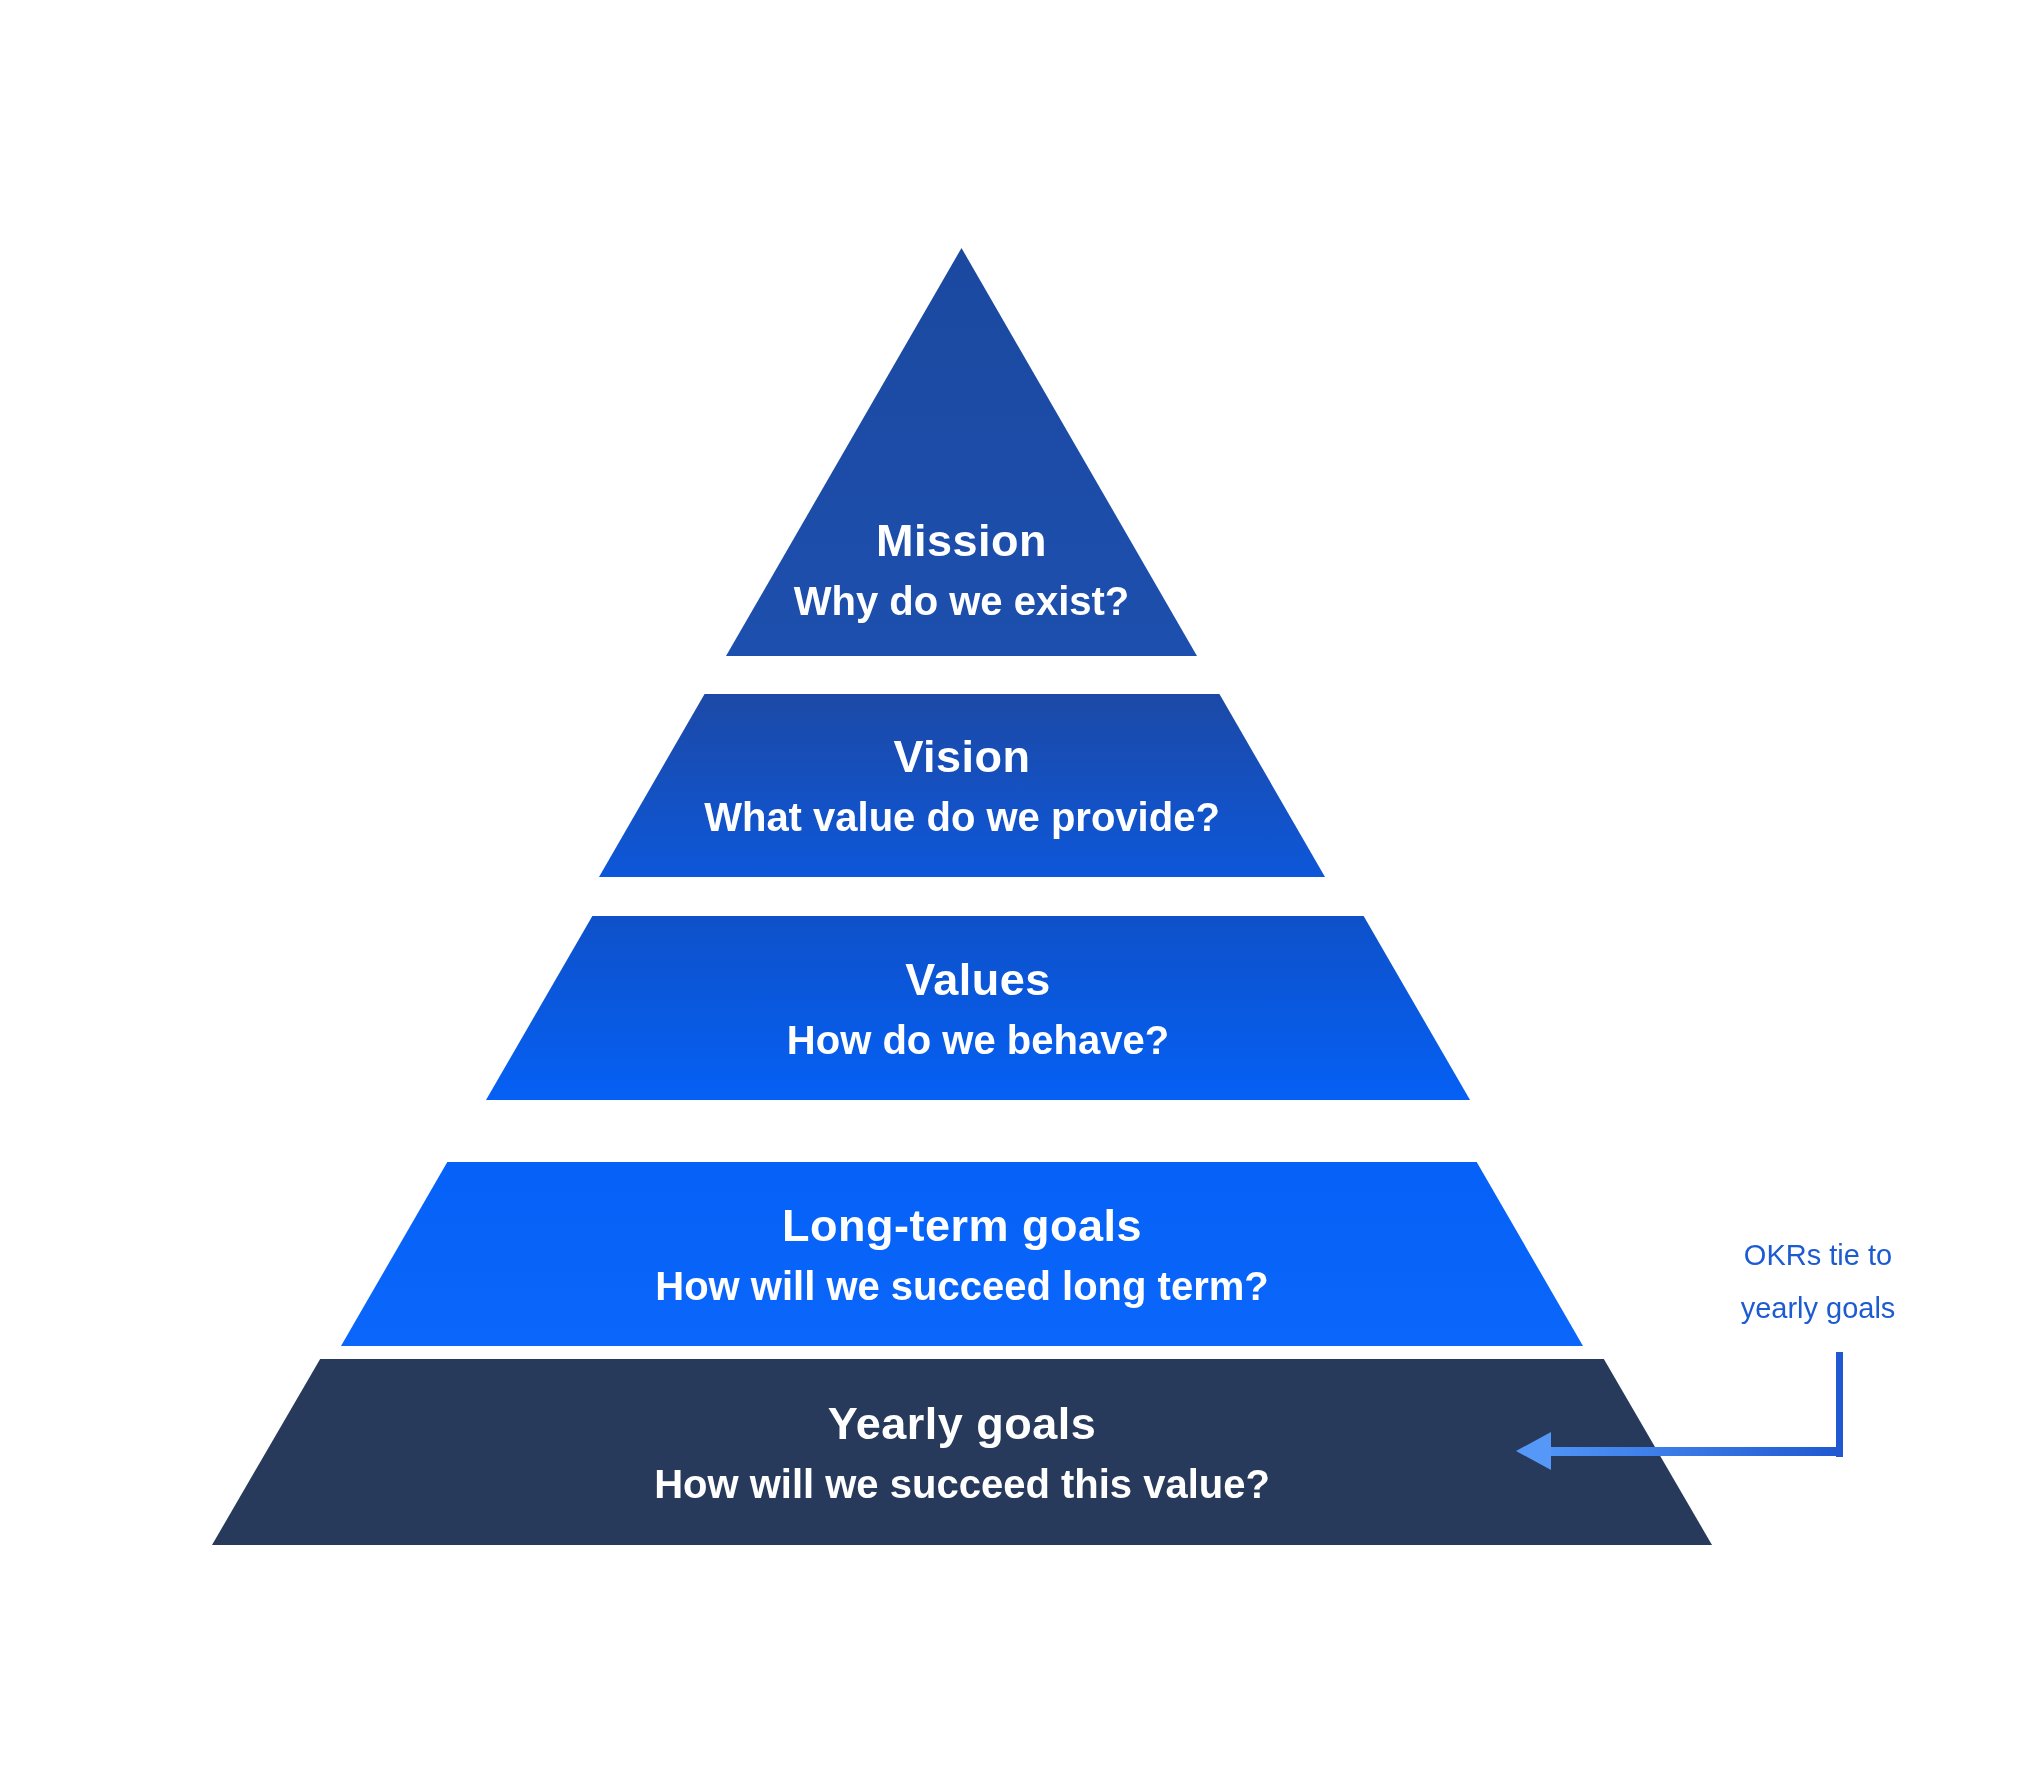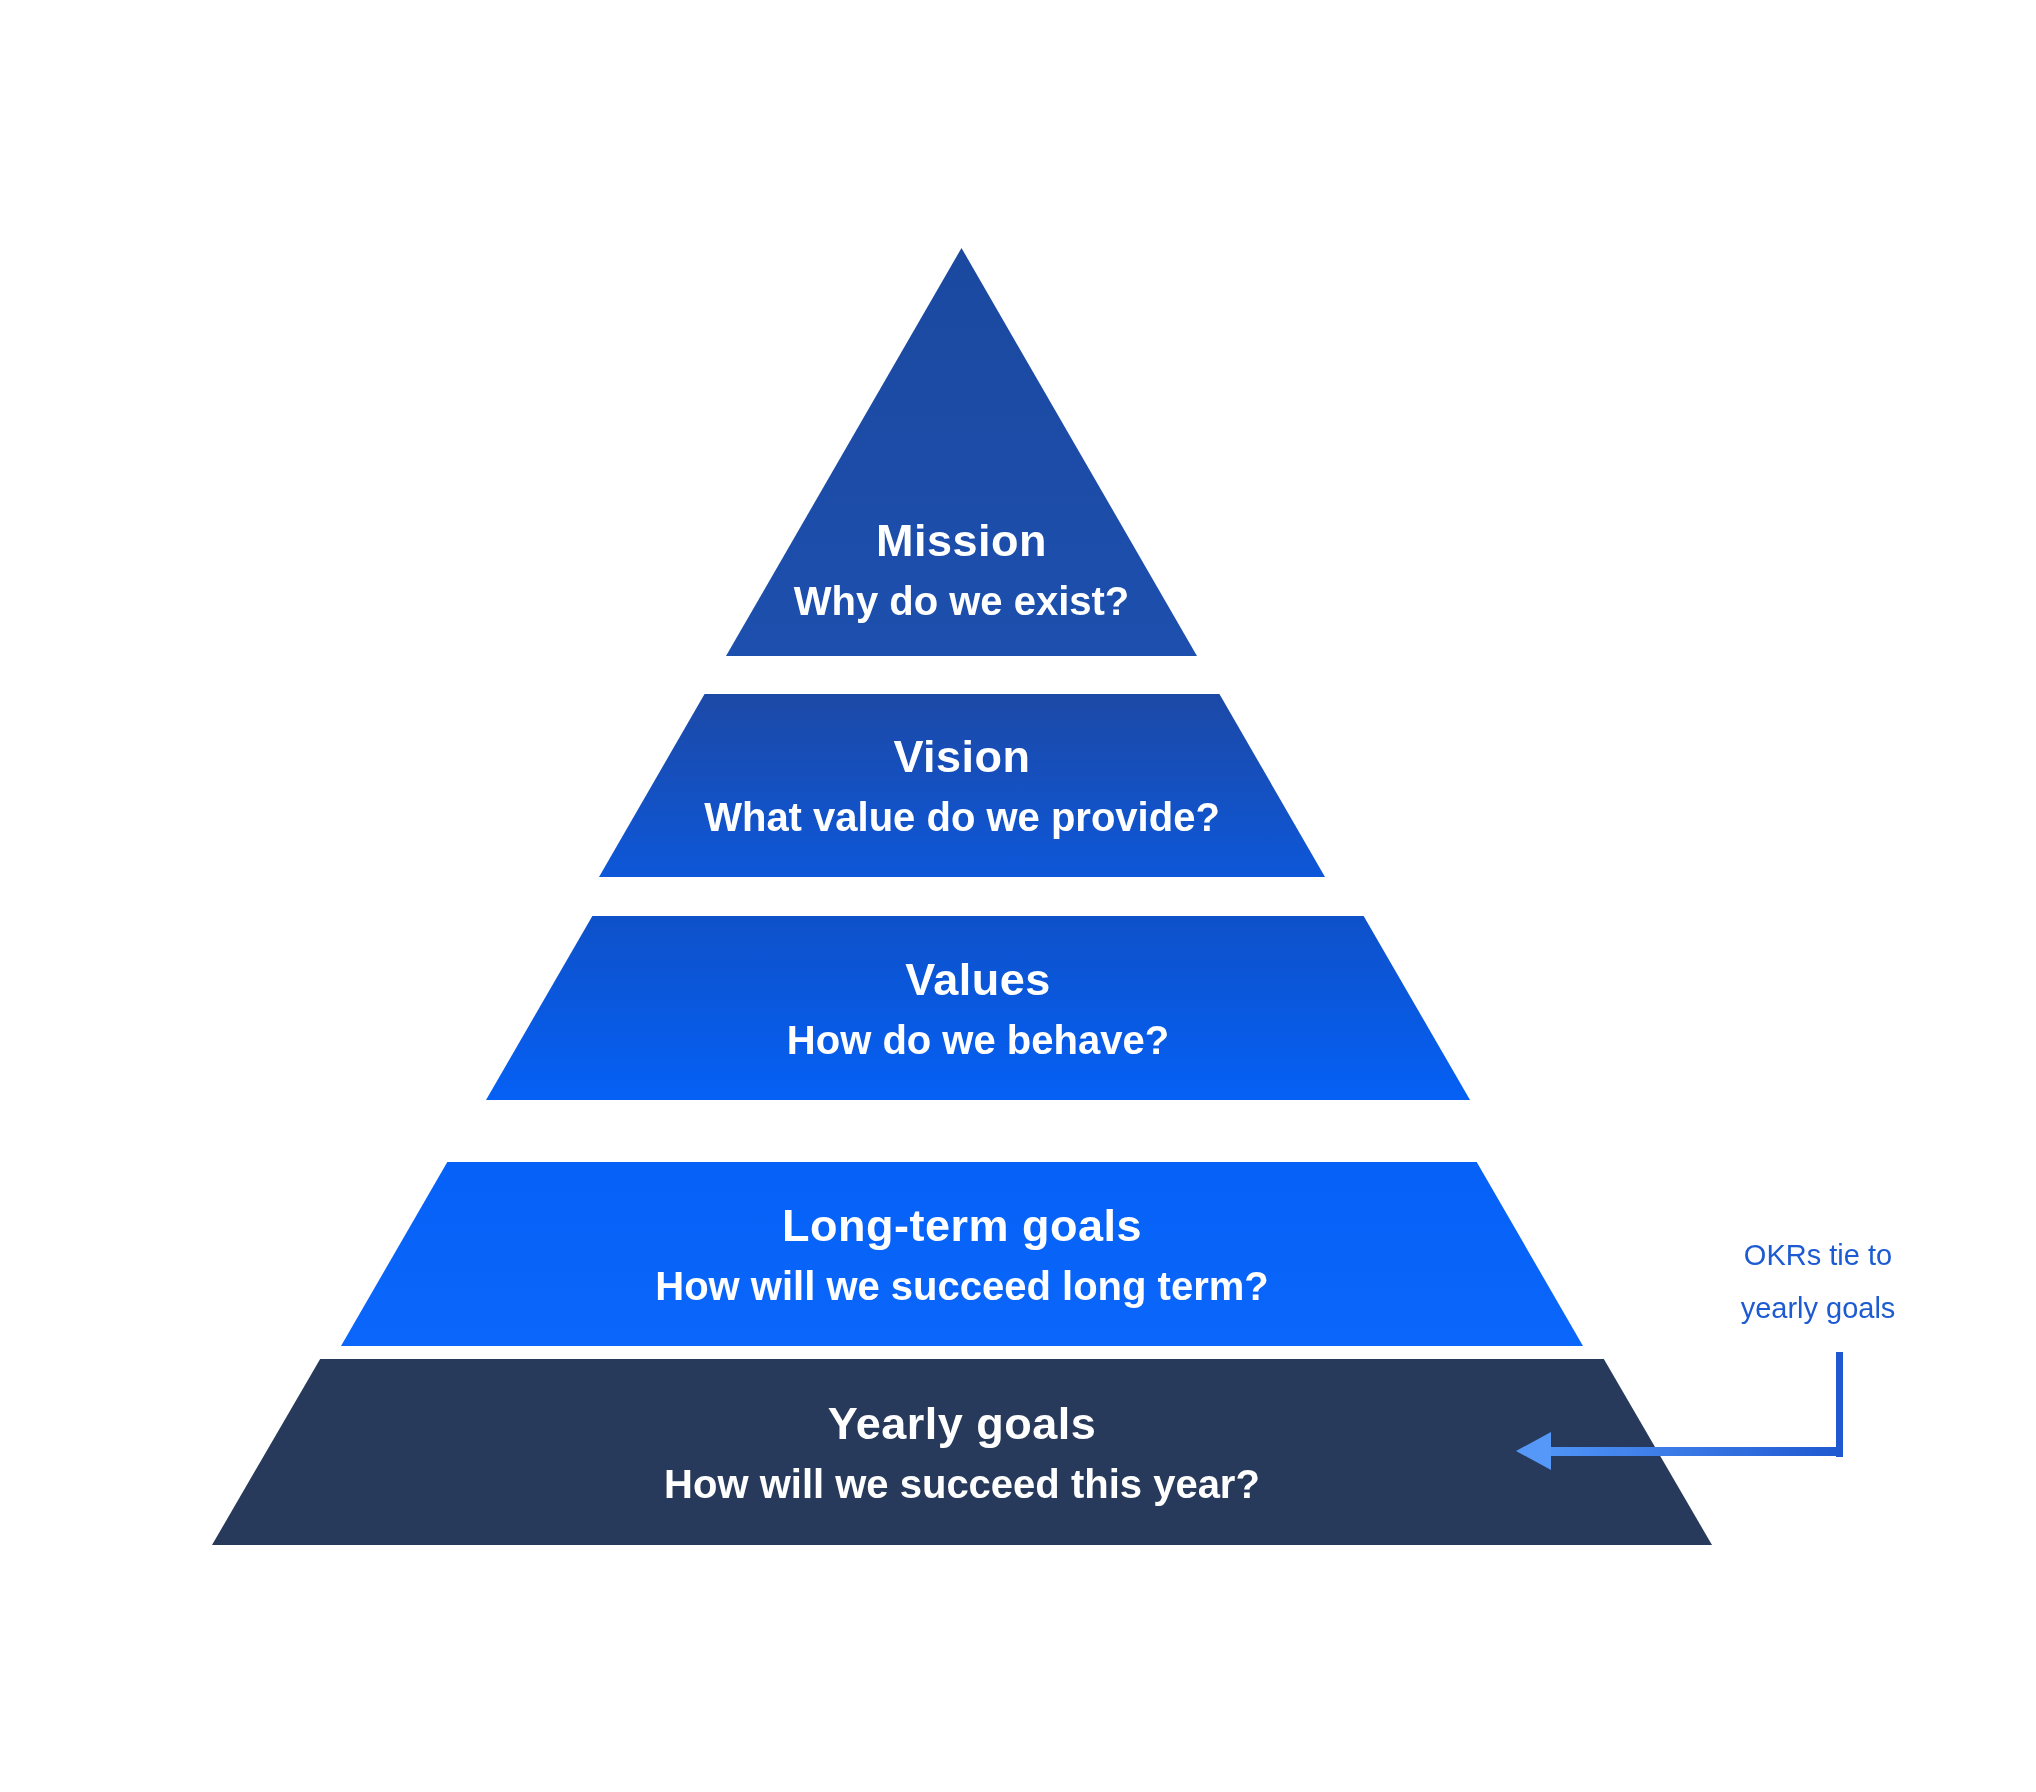--- a/index.html
+++ b/index.html
@@ -117,21 +117,21 @@
     <div class="tier-question">How do we behave?</div>
   </div>
 
   <div class="tier tier-4" style="background: linear-gradient(rgb(5, 97, 247), rgb(11, 102, 251)); color: rgb(255, 255, 255);">
     <div class="tier-heading">Long-term goals</div>
     <div class="tier-question">How will we succeed long term?</div>
   </div>
 
   <div class="tier tier-5" style="background: linear-gradient(rgb(40, 58, 91), rgb(40, 58, 91)); color: rgb(255, 255, 255);">
     <div class="tier-heading">Yearly goals</div>
-    <div class="tier-question">How will we succeed this year?</div>
+    <div class="tier-question">How will we succeed this value?</div>
   </div>
 
   <div class="annotation-text" style="color: rgb(29, 91, 210);">
     <div>OKRs tie to</div>
     <div>yearly goals</div>
   </div>
 
   <div class="arrow-vertical" style="background: rgb(31, 88, 208);"></div>
   <div class="arrow-horizontal" style="background: linear-gradient(to right, rgb(79, 148, 247), rgb(31, 88, 208));"></div>
   <div class="arrow-head" style="border-right-color: rgb(85, 152, 247);"></div>

